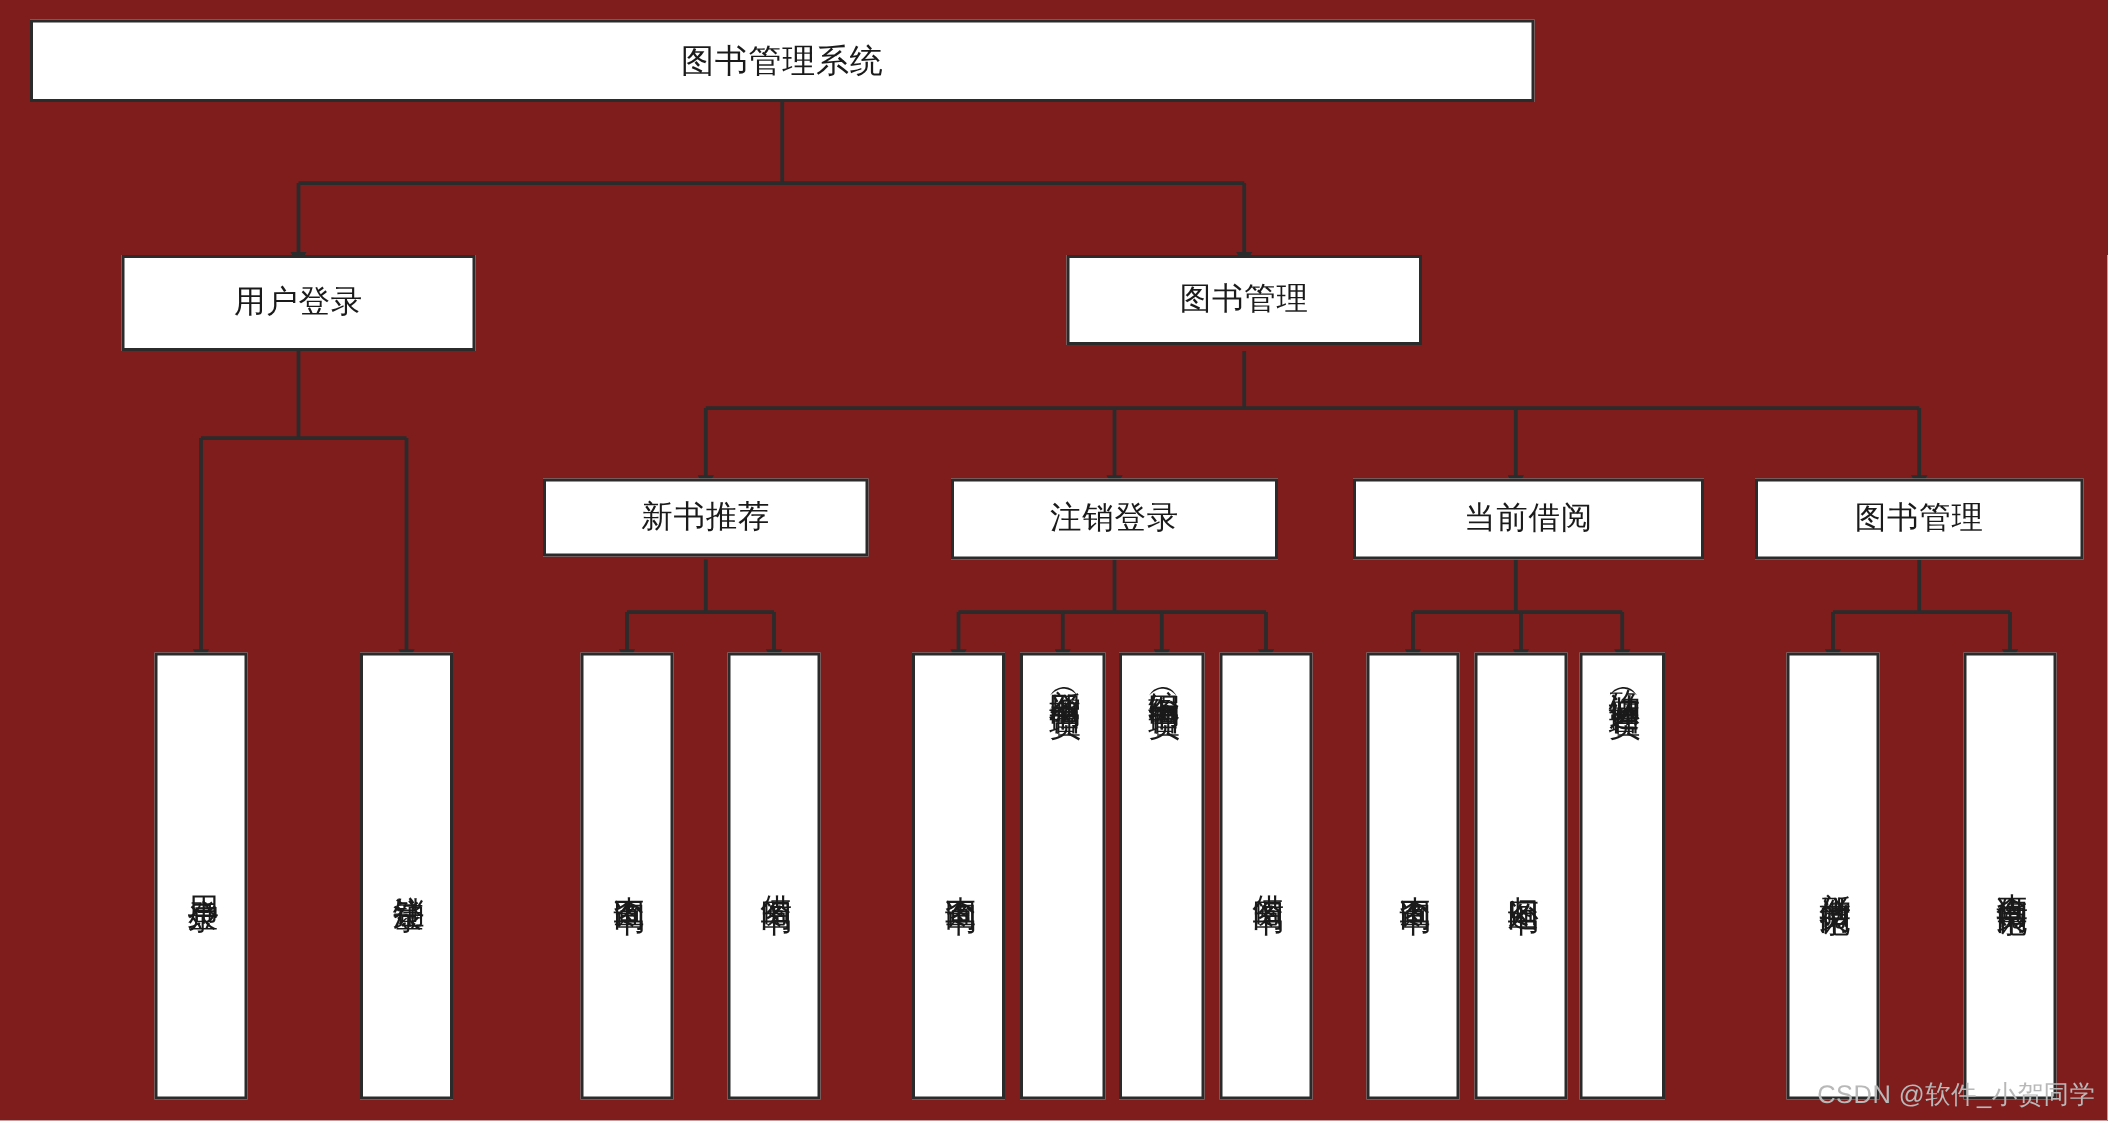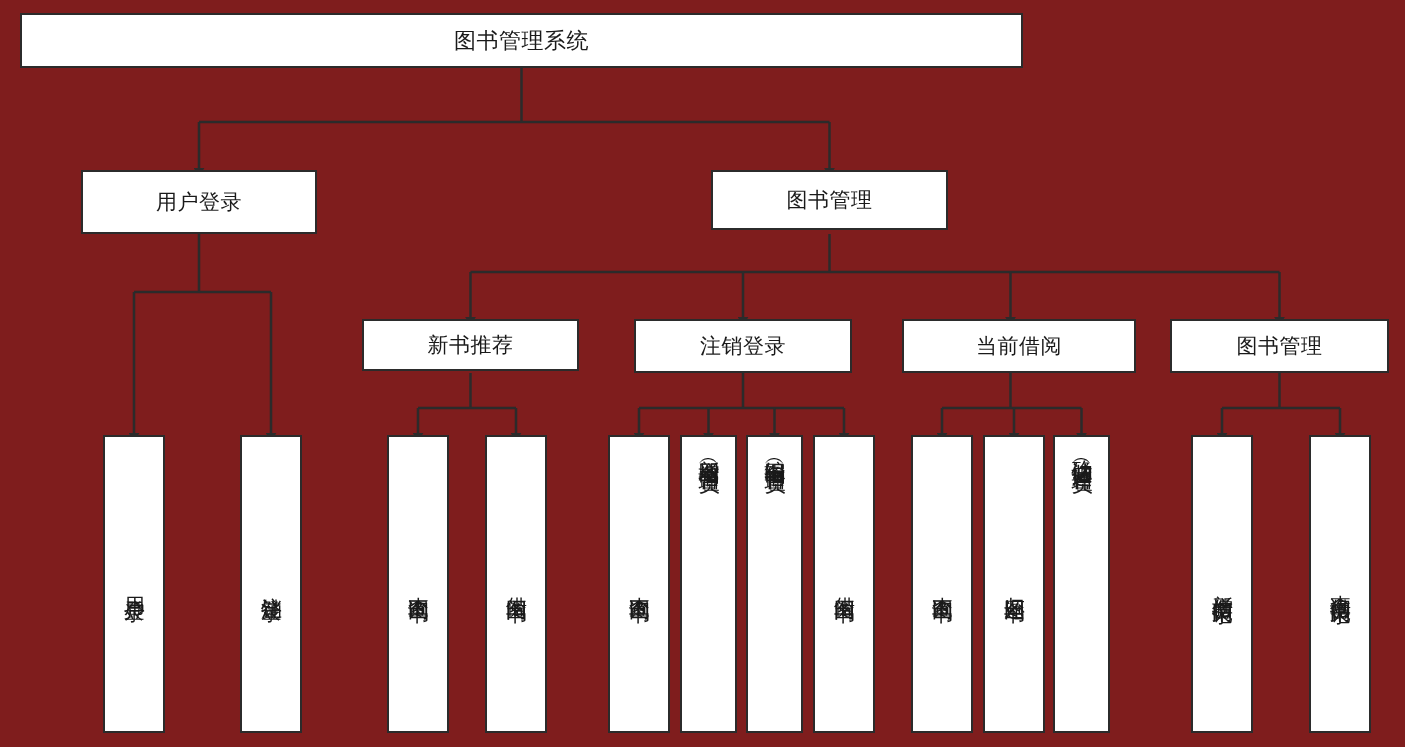--- a/index.html
+++ b/index.html
@@ -177,13 +177,14 @@
         <span class="node-label" style="color: rgb(26, 26, 26);">确认归还（管理员）</span>
       </div>
       <div class="node leaf centered" style="left: 1191px; top: 435px; width: 62px; height: 298px; border-color: rgb(43, 43, 43); background: rgb(255, 255, 255);">
         <span class="node-label" style="color: rgb(26, 26, 26);">新增借阅记录</span>
       </div>
       <div class="node leaf centered" style="left: 1309px; top: 435px; width: 62px; height: 298px; border-color: rgb(43, 43, 43); background: rgb(255, 255, 255);">
         <span class="node-label" style="color: rgb(26, 26, 26);">查询借阅记录</span>
       </div>
     </div>
 
+  <div id="watermark">CSDN @软件_小贺同学</div>
 </div>
 
 </body></html>

